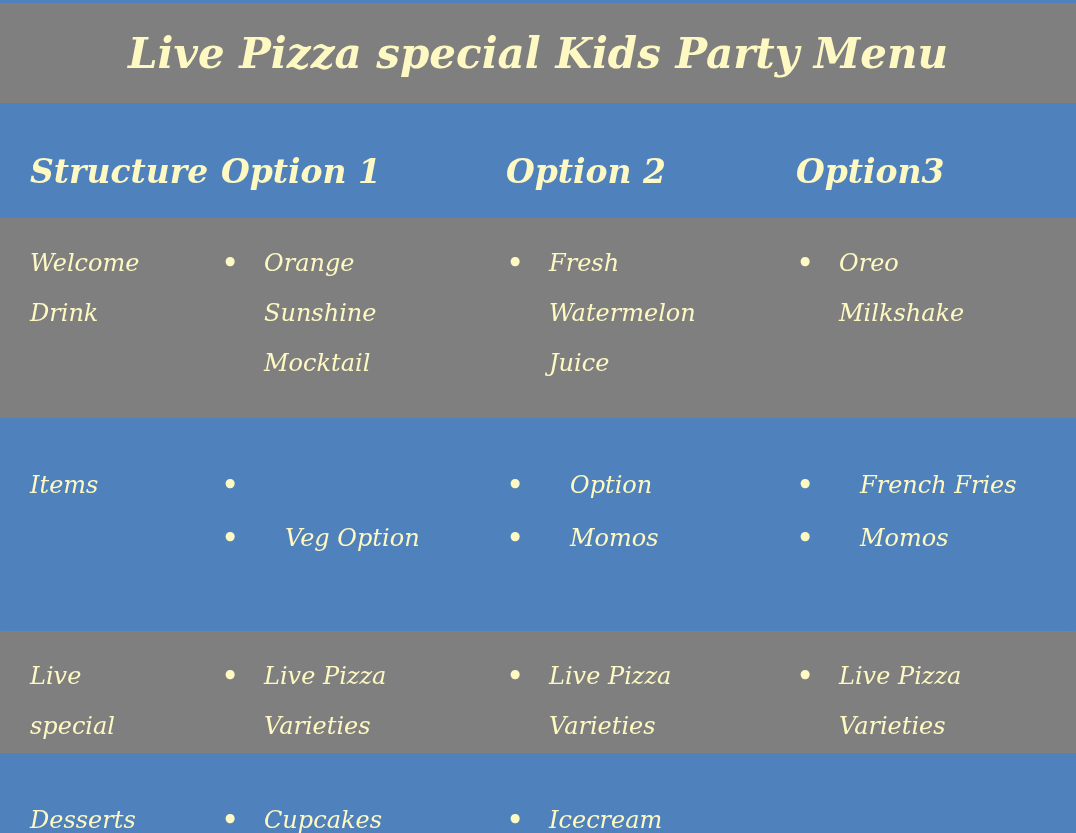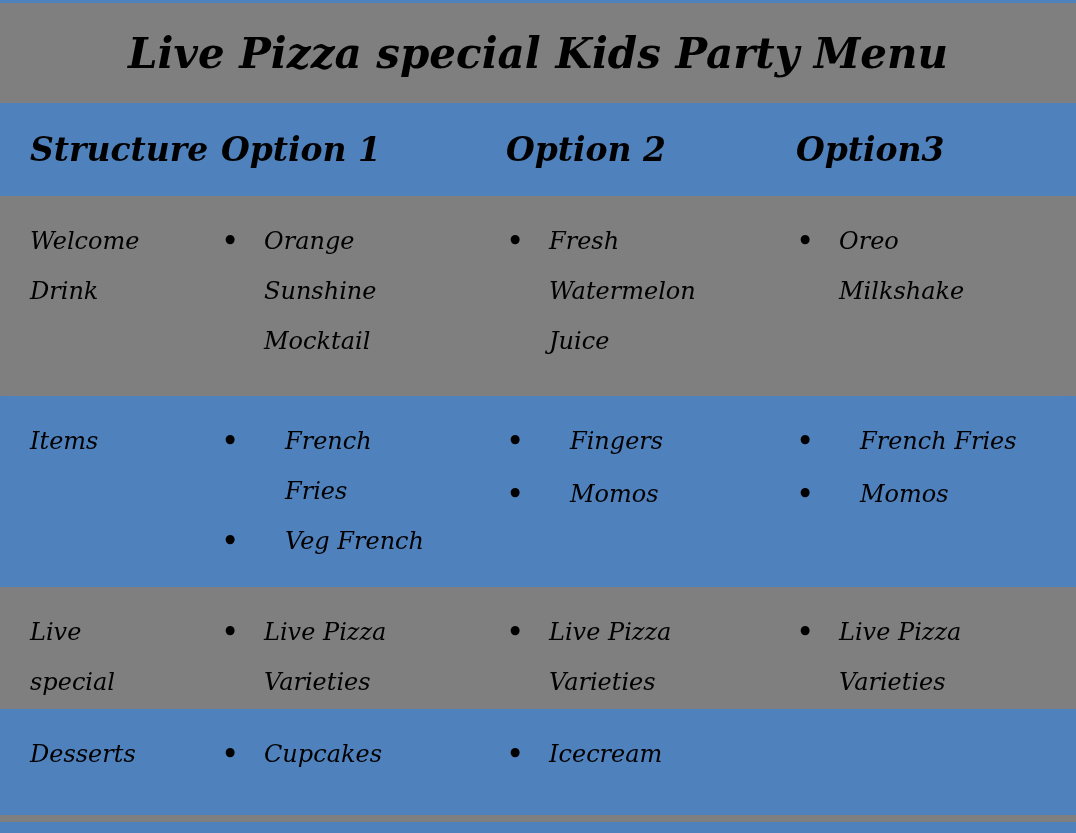--- a/index.html
+++ b/index.html
@@ -3,30 +3,30 @@
 <meta charset="utf-8">
 <style>
   html, body { margin: 0; padding: 0; background: #ffffff; }
   .page {
     position: relative;
     width: 1076px;
     height: 833px;
     overflow: hidden;
     font-family: "DejaVu Serif", "Liberation Serif", serif;
     font-style: italic;
-    color: #000000;
+    color: #fef9c3;
     background: #4f81bd;
     display: flex;
     flex-direction: column;
   }
   .strip-top    { height: 3px;  background: #4f81bd; flex: 0 0 auto; }
   .strip-bottom { height: 7px;  background: #7f7f7f; flex: 0 0 auto; }
 
   .band-gray { background: #7f7f7f; }
-  .band-blue { background: #4f81bd; }
+  .band-blue { background: #4f81bd; margin-top: 22px; }
 
   .title-band {
     height: 100px;
     flex: 0 0 auto;
     display: flex;
     align-items: center;
     justify-content: center;
   }
   .page-title {
     font-size: 42px;
@@ -130,34 +130,32 @@
       </ul>
     </div>
   </div>
 
   <div class="grid-row data-row row-items band-blue">
     <div class="row-label">Items</div>
     <div class="option-cell">
       <ul class="item-list">
         <li class="list-item">
             <span class="bullet"></span>
-            <span class="item-text">French
-Fries</span>
-          </li>
-        <li class="list-item">
-            <span class="bullet"></span>
-            <span class="item-text">Veg French</span>
-          </li>
-      </ul>
-    </div>
-    <div class="option-cell">
-      <ul class="item-list">
-        <li class="list-item">
-            <span class="bullet"></span>
-            <span class="item-text">Fingers</span>
+          </li>
+        <li class="list-item">
+            <span class="bullet"></span>
+            <span class="item-text">Veg Option</span>
+          </li>
+      </ul>
+    </div>
+    <div class="option-cell">
+      <ul class="item-list">
+        <li class="list-item">
+            <span class="bullet"></span>
+            <span class="item-text">Option</span>
           </li>
         <li class="list-item">
             <span class="bullet"></span>
             <span class="item-text">Momos</span>
           </li>
       </ul>
     </div>
     <div class="option-cell">
       <ul class="item-list">
         <li class="list-item">

